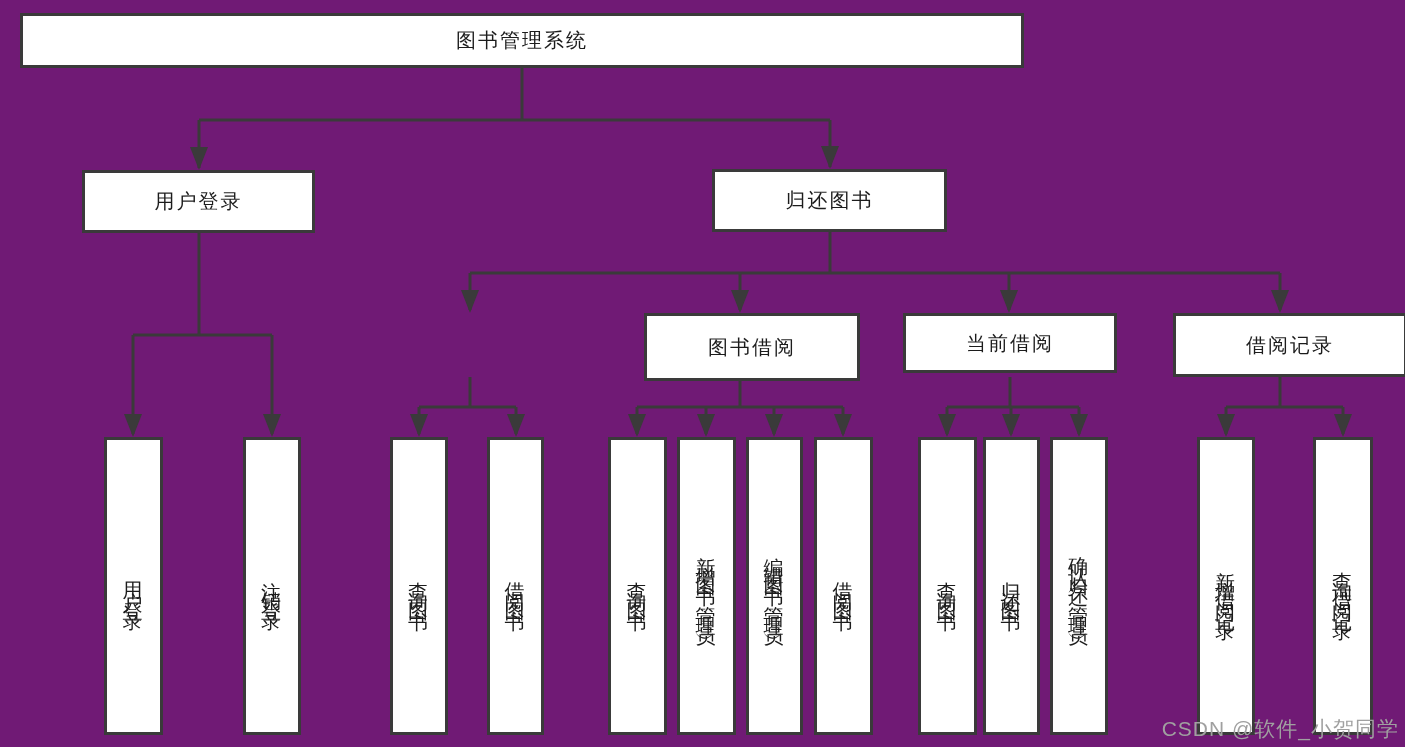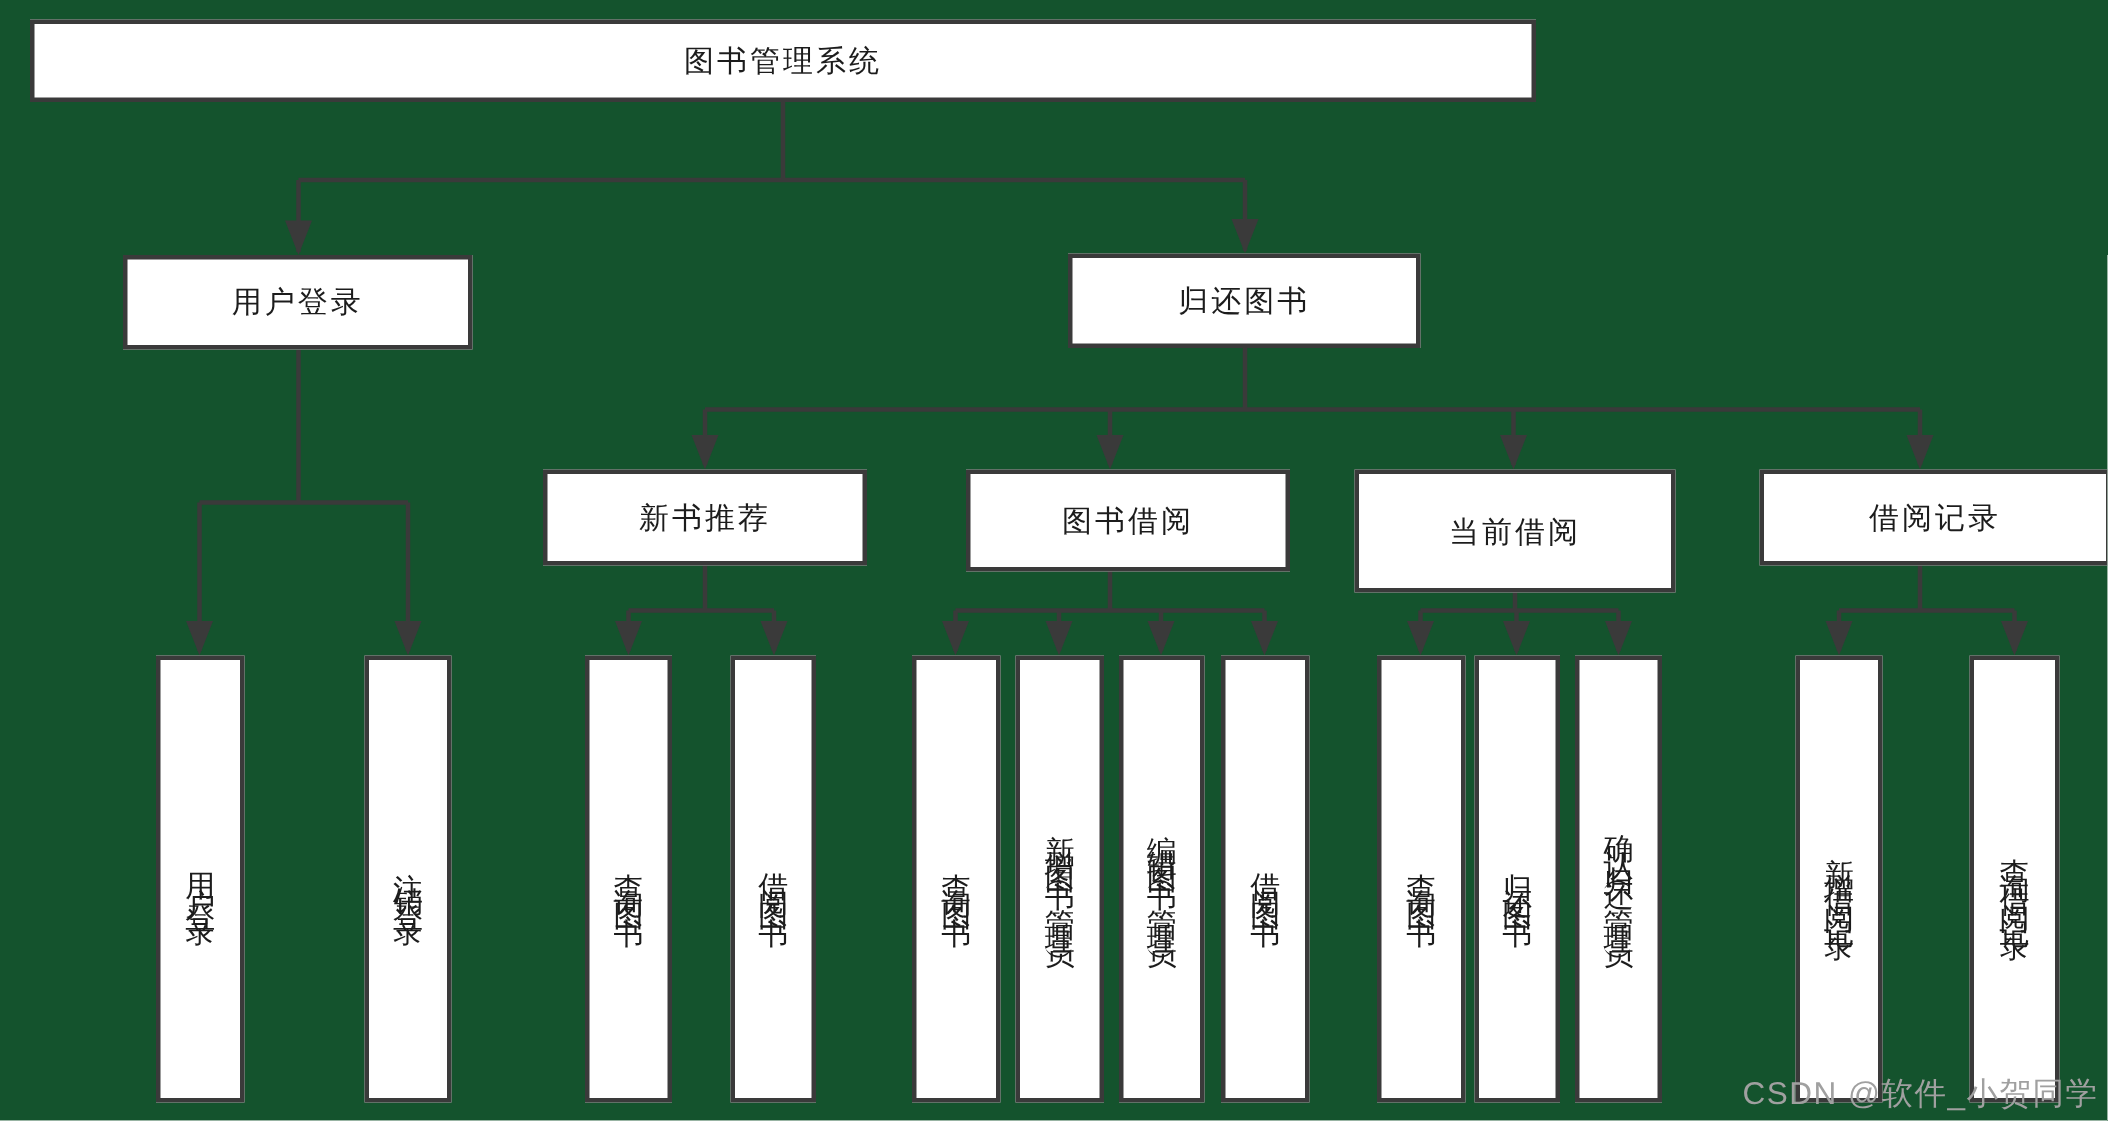--- a/index.html
+++ b/index.html
@@ -1,20 +1,20 @@
 <!DOCTYPE html>
 <html><head>
 <meta charset="utf-8">
 <style>
   html, body { margin: 0; padding: 0; background: #ffffff; }
   .canvas {
     position: relative;
     width: 1405px;
     height: 747px;
-    background: #14532d;
+    background: #701a75;
     font-family: "Liberation Sans", sans-serif;
     color: #1c1c1c;
     overflow: hidden;
   }
   .connector-layer {
     position: absolute;
     left: 0; top: 0;
     width: 1405px; height: 747px;
     pointer-events: none;
   }
@@ -92,23 +92,22 @@
       <polygon points="1217,414 1235,414 1226,437"></polygon>
       <polygon points="1334,414 1352,414 1343,437"></polygon>
     </g>
   </svg>
 
   <div class="node" style="left:20px; top:13px; width:1004px; height:55px;">图书管理系统</div>
 
   <div class="node" style="left:82px; top:170px; width:233px; height:63px;">用户登录</div>
   <div class="node" style="left:712px; top:169px; width:235px; height:63px;">归还图书</div>
 
-  <div class="node" style="left:362px; top:313px; width:216px; height:64px;">新书推荐</div>
   <div class="node" style="left:644px; top:313px; width:216px; height:68px;text-align:center;">图书借阅</div>
-  <div class="node" style="left:903px; top:313px; width:214px; height:82px;">当前借阅</div>
+  <div class="node" style="left:903px; top:313px; width:214px; height:60px;">当前借阅</div>
   <div class="node" style="left:1173px; top:313px; width:234px; height:64px;text-align:right;">借阅记录</div>
 
   <div class="leaf" style="left:104px; width:59px;">用户登录</div>
   <div class="leaf" style="left:243px; width:58px;">注销登录</div>
   <div class="leaf" style="left:390px; width:58px;">查询图书</div>
   <div class="leaf" style="left:487px; width:57px;">借阅图书</div>
   <div class="leaf" style="left:608px; width:59px;">查询图书</div>
   <div class="leaf" style="left:677px; width:59px;">新增图书（管理员）</div>
   <div class="leaf" style="left:746px; width:57px;">编辑图书（管理员）</div>
   <div class="leaf" style="left:814px; width:59px;">借阅图书</div>

